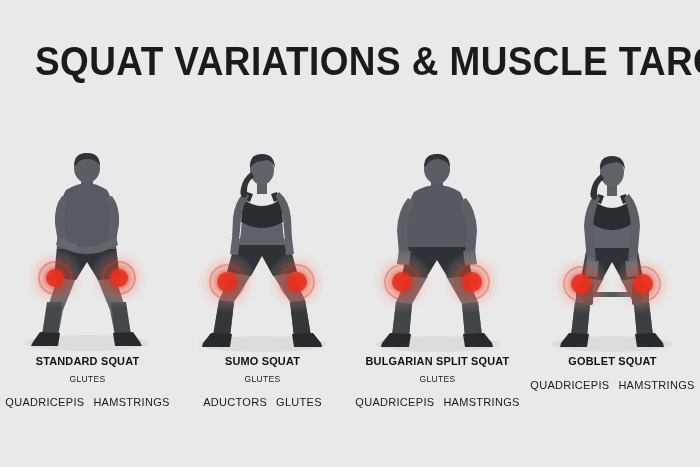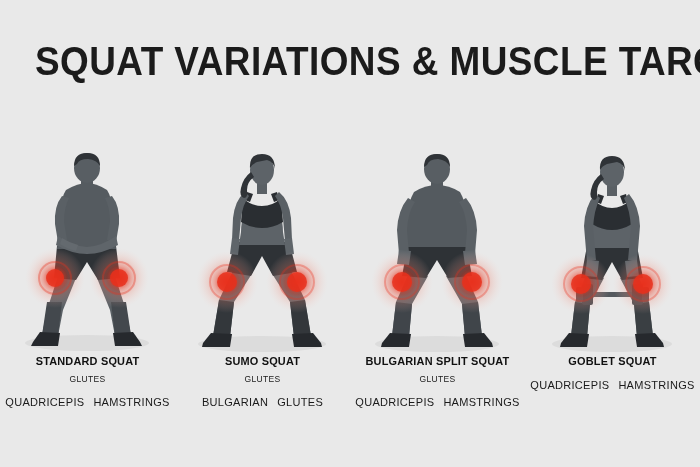--- a/index.html
+++ b/index.html
@@ -306,21 +306,21 @@
 
     <div class="cap">
       <span class="name">STANDARD SQUAT</span>
       <span class="primary">GLUTES</span>
       <span class="secondary"><span>QUADRICEPIS</span><span class="gap"></span><span>HAMSTRINGS</span></span>
     </div>
 
     <div class="cap">
       <span class="name">SUMO SQUAT</span>
       <span class="primary">GLUTES</span>
-      <span class="secondary"><span>BULGARIAN</span><span class="gap"></span><span>GLUTES</span></span>
+      <span class="secondary"><span>ADUCTORS</span><span class="gap"></span><span>GLUTES</span></span>
     </div>
 
     <div class="cap">
       <span class="name">BULGARIAN SPLIT SQUAT</span>
       <span class="primary">GLUTES</span>
       <span class="secondary"><span>QUADRICEPIS</span><span class="gap"></span><span>HAMSTRINGS</span></span>
     </div>
 
     <div class="cap">
       <span class="name">GOBLET SQUAT</span>

